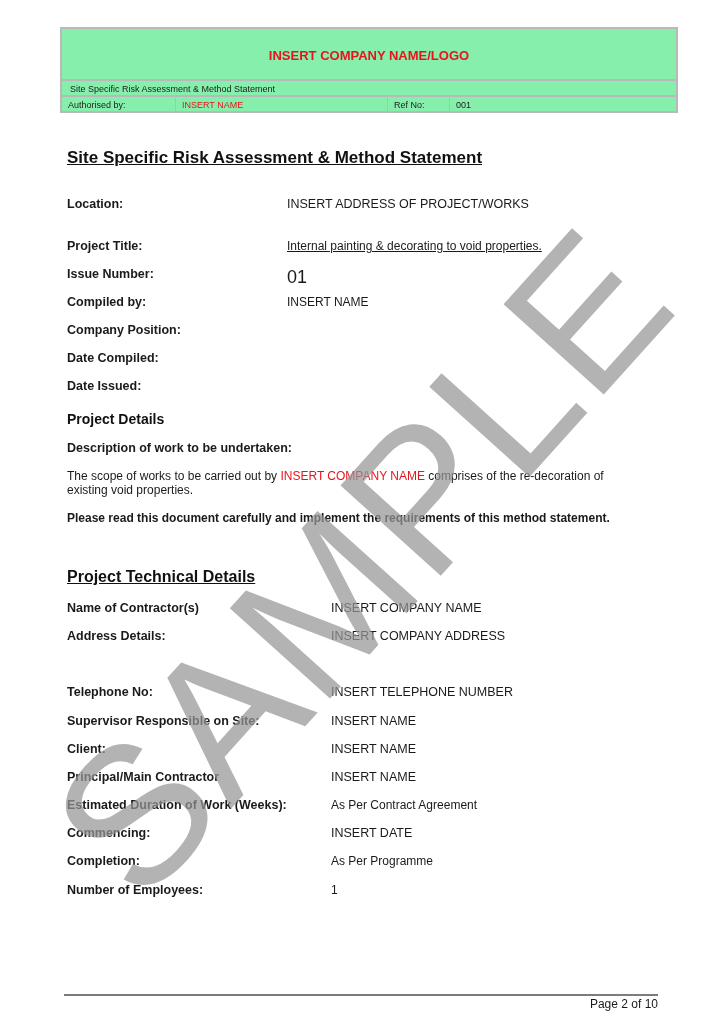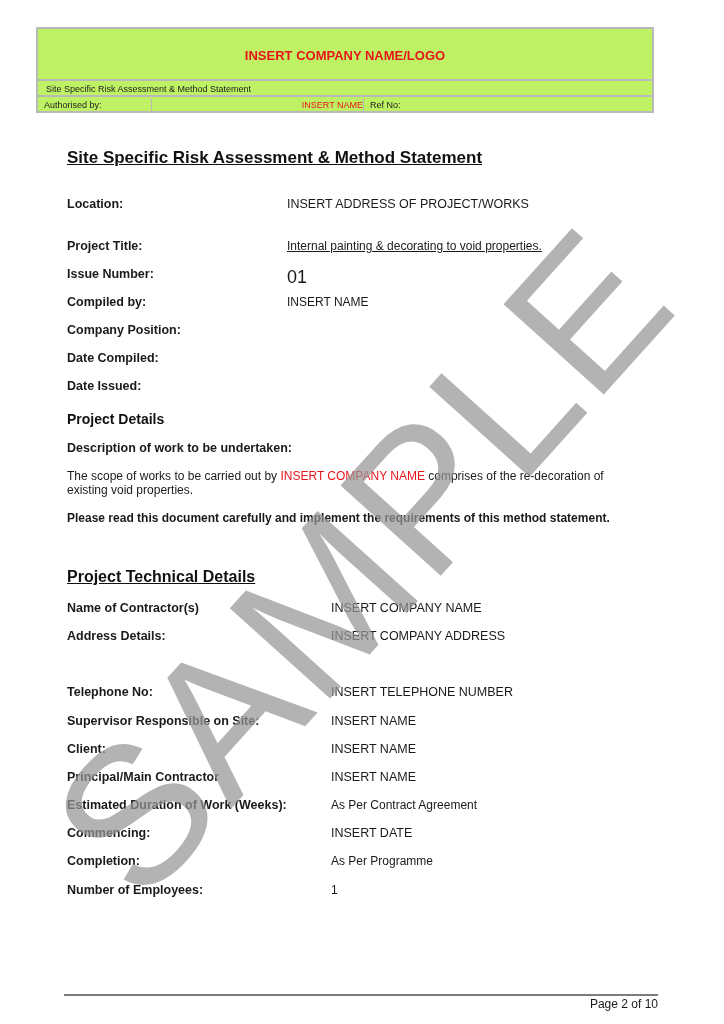--- a/index.html
+++ b/index.html
@@ -1,22 +1,22 @@
 <!DOCTYPE html>
 <html><head>
 <meta charset="utf-8">
 <style>
   html, body { margin:0; padding:0; background:#ffffff; }
   body { width:724px; height:1024px; position:relative; overflow:hidden;
          font-family:"Liberation Sans", sans-serif; color:#1a1a1a; }
-  .red { color:#e8141c;text-align:right; }
+  .red { color:#e8141c; }
 
   
-  .hdr { position:absolute; left:36px; top:27px; width:618px; height:86px;
-         border:2px solid #b9b9b9; box-sizing:border-box; background:#bef264; }
+  .hdr { position:absolute; left:60px; top:27px; width:618px; height:86px;
+         border:2px solid #b9b9b9; box-sizing:border-box; background:#86efac; }
   .hdr-logo { position:absolute; left:0; top:0; right:0; height:52px;
               display:flex; align-items:center; justify-content:center;
               font-size:13px; font-weight:bold; color:#e8141c; padding-top:2px;
               border-bottom:2px solid #b9b9b9; box-sizing:border-box; }
   .hdr-sub { position:absolute; left:0; right:0; top:52px; height:16px;
              font-size:9px; padding-left:8px; line-height:16px;
              border-bottom:2px solid #b9b9b9; box-sizing:border-box; color:#222; }
   .hdr-row { position:absolute; left:0; right:0; top:69px; height:14px;
              font-size:9px; line-height:14px; color:#222;padding-left:48px; }
   .cell { position:absolute; top:0; height:14px; box-sizing:border-box;
@@ -40,20 +40,21 @@
 </head>
 <body>
 
 <div class="hdr">
   <div class="hdr-logo">INSERT COMPANY NAME/LOGO</div>
   <div class="hdr-sub">Site Specific Risk Assessment &amp; Method Statement</div>
   <div class="hdr-row">
     <div class="cell" style="left:0;width:113px;border-left:none;">Authorised by:</div>
     <div class="cell red" style="left:113px;width:212px;">INSERT NAME</div>
     <div class="cell" style="left:325px;width:62px;">Ref No:</div>
+    <div class="cell" style="left:387px;width:227px;">001</div>
   </div>
 </div>
 
 <div class="title">Site Specific Risk Assessment &amp; Method Statement</div>
 
 <div class="lbl" style="top:197px;">Location:</div>
 <div class="val red" style="left:287px;top:197px;">INSERT ADDRESS OF PROJECT/WORKS</div>
 
 <div class="lbl" style="top:239px;">Project Title:</div>
 <div class="val" style="left:287px;top:239px;font-size:12px;text-decoration:underline;">Internal painting &amp; decorating to void properties.</div>

